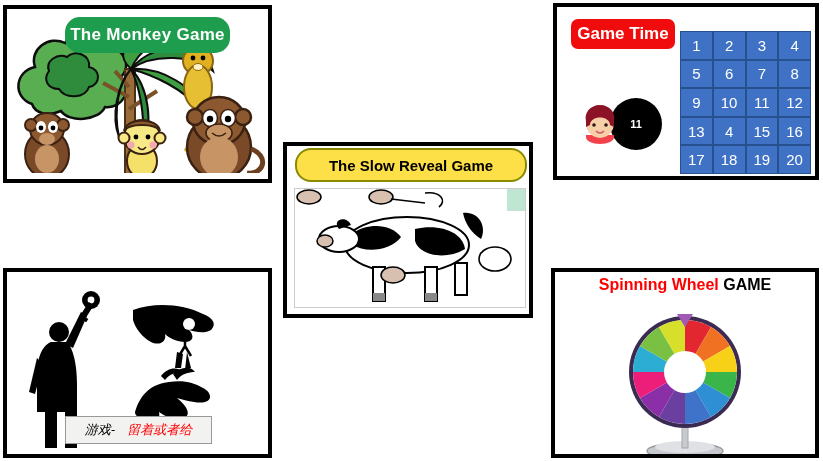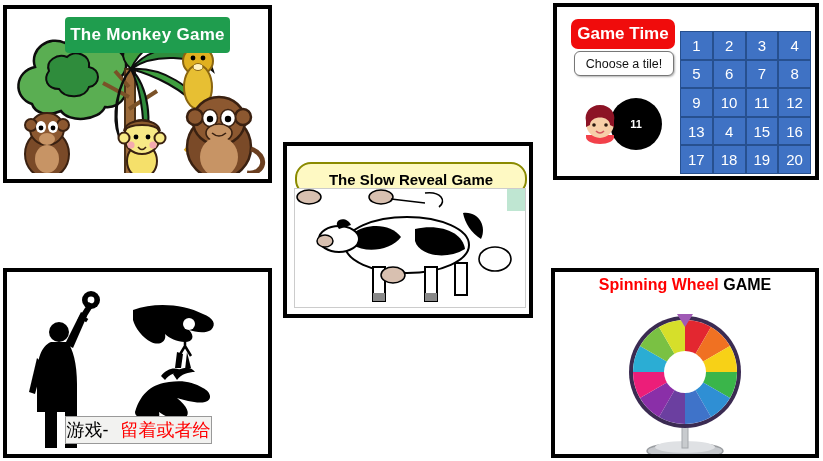--- a/index.html
+++ b/index.html
@@ -4,26 +4,26 @@
 <style>
   html,body{margin:0;padding:0;background:#ffffff;}
   body{width:823px;height:461px;position:relative;overflow:hidden;
        font-family:"Liberation Sans",sans-serif;}
   .panel{position:absolute;background:#ffffff;border:4px solid #000000;box-sizing:border-box;overflow:hidden;}
 
   
   #monkey-panel{left:3px;top:5px;width:269px;height:178px;}
   .jungle{position:absolute;inset:0;overflow:hidden;background:#ffffff;}
   .monkey-banner{position:absolute;left:58px;top:8px;width:165px;height:36px;
-      background:#1f9d4e;border-radius:4px;display:flex;align-items:center;justify-content:center;z-index:5;}
+      background:#1f9d4e;border-radius:15px;display:flex;align-items:center;justify-content:center;z-index:5;}
   .monkey-banner span{color:#ffffff;font-size:17px;font-weight:600;letter-spacing:.3px;white-space:nowrap;}
 
   
   #slow-panel{left:283px;top:142px;width:250px;height:176px;}
-  .slow-banner{position:absolute;left:8px;top:16px;width:228px;height:30px;background:#fef9c3;
+  .slow-banner{position:absolute;left:8px;top:2px;width:228px;height:30px;background:#fde047;
       border:2px solid #8a8a00;border-radius:16px;display:flex;align-items:center;justify-content:center;}
   .slow-banner span{color:#000;font-size:15px;font-weight:700;white-space:nowrap;}
   .reveal-grid{position:absolute;left:7px;top:42px;width:230px;height:118px;
       display:grid;grid-template-columns:repeat(12,1fr);grid-template-rows:repeat(6,1fr);
       background:#ffffff;border:1px solid #cccccc;}
   .rtile{background:#15b74b;border:1px solid #1aa24a;box-sizing:border-box;}
   .rtile.open{background:transparent;border:none;}
 
   
   #gametime-panel{left:553px;top:3px;width:266px;height:177px;}
@@ -48,21 +48,21 @@
   .gt-bubble span{color:#fff;font-size:11px;font-weight:700;}
 
   
   #keep-panel{left:3px;top:268px;width:269px;height:190px;}
   .kg-title{position:absolute;left:0;top:5px;width:100%;text-align:center;font-size:26px;
       font-weight:700;white-space:nowrap;}
   .kg-title .red{color:#ff0000;}
   .kg-title .blk{color:#000000;}
   .kg-cn{position:absolute;left:58px;bottom:10px;width:145px;height:26px;background:#f2f2f0;
       border:1px solid #999;display:flex;align-items:center;justify-content:center;z-index:6;}
-  .kg-cn span{font-size:18px;white-space:nowrap;}
+  .kg-cn span{font-size:13px;white-space:nowrap;font-style:italic;}
   .kg-cn .blk{color:#000;}
   .kg-cn .red{color:#ff0000;margin-left:12px;}
   .kg-art{position:absolute;inset:0;}
 
   
   #wheel-panel{left:551px;top:268px;width:268px;height:190px;}
   .sw-title{position:absolute;left:0;top:4px;width:100%;text-align:center;font-size:16px;
       font-weight:700;white-space:nowrap;}
   .sw-title .red{color:#ff0000;}
   .sw-title .blk{color:#000000;}
@@ -279,23 +279,20 @@
     <div class="gcell">16</div>
     <div class="gcell">17</div>
     <div class="gcell">18</div>
     <div class="gcell">19</div>
     <div class="gcell">20</div>
   </div>
 
   <div class="gt-title">
     <span>Game Time</span>
   </div>
-  <div class="gt-sub">
-    <span>Choose a tile!</span>
-  </div>
 
   <div class="gt-bubble">
     <span>11</span>
   </div>
   <div class="gt-avatar">
     <svg width="40" height="44" viewBox="0 0 40 44">
       <path d="M6 36 C6 40 12 43 20 43 C28 43 34 40 34 36 L34 34 L6 34 Z" fill="#f2414a"></path>
       <ellipse cx="20" cy="22" rx="14" ry="15" fill="#f7cfa8"></ellipse>
       <path d="M6 20 C6 8 34 8 34 20 C34 14 30 8 20 8 C10 8 6 14 6 20Z" fill="#7a1220"></path>
       <path d="M6 20 C4 12 10 4 20 4 C30 4 36 12 34 20 L34 26 L30 24 C30 14 10 14 10 24 L6 26Z" fill="#8c1325"></path>

